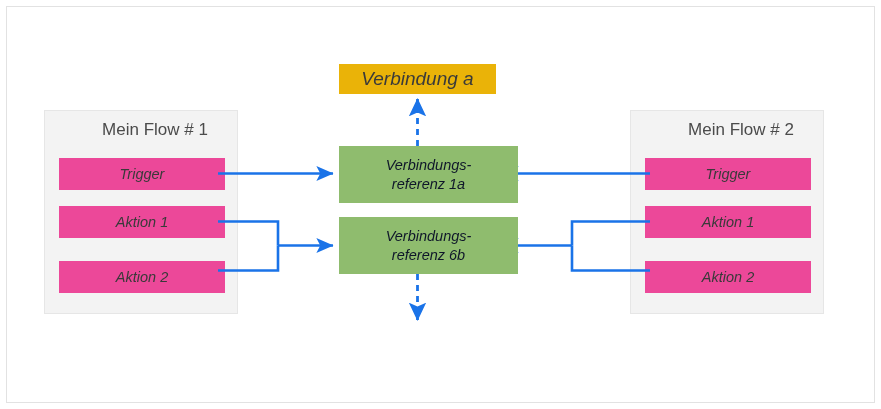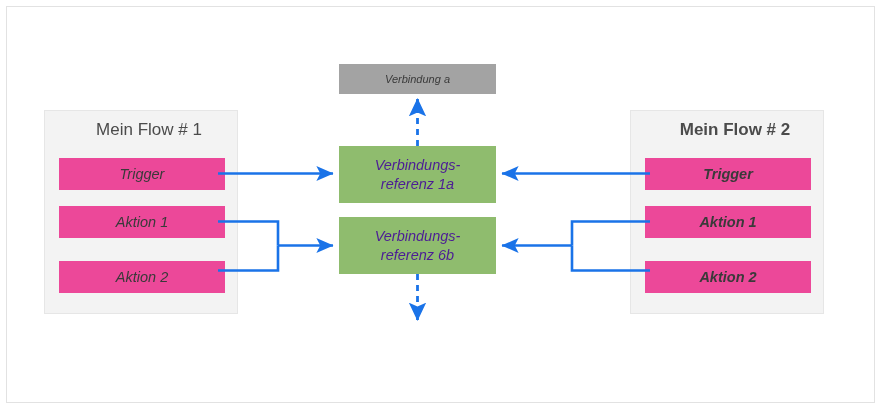--- a/index.html
+++ b/index.html
@@ -28,25 +28,25 @@
     box-sizing: border-box;
     background: #ffffff;
   }
   .flow-panel {
     position: absolute;
     background: #f3f3f3;
     border: 1px solid #e6e6e6;
     box-sizing: border-box;
   }
   #flow-panel-left  { left: 44px;  top: 110px; width: 194px; height: 204px; }
-  #flow-panel-right { left: 630px; top: 110px; width: 194px; height: 204px; font-weight: bold; }
+  #flow-panel-right { left: 630px; top: 110px; width: 194px; height: 204px; }
 
   .flow-title {
     position: absolute;
-    left: 8px;
+    left: 14px;
     top: 9px;
     width: 100%;
     text-align: center;
     font-size: 17px;
     color: #4b4b4b;
     font-family: "Liberation Sans", sans-serif;
     white-space: nowrap;
   }
   .step-box {
     position: absolute;
@@ -62,47 +62,47 @@
   }
   #flow-panel-left .step-box  { left: 14px; width: 166px; }
   #flow-panel-right .step-box { left: 14px; width: 166px; }
   .step-row-0 { top: 47px; }
   .step-row-1 { top: 95px; }
   .step-row-2 { top: 150px; }
 
   .ref-box {
     position: absolute;
     left: 339px;
-    width: 157px;
+    width: 179px;
     height: 57px;
     background: #8fbc6e;
     display: flex;
     align-items: center;
     justify-content: center;
     text-align: center;
     font-style: italic;
     font-size: 14.5px;
     line-height: 19px;
-    color: #4c1d95;
+    color: #0f172a;
     font-family: "Liberation Sans", sans-serif;
   }
   #ref-box-a { top: 146px; }
   #ref-box-b { top: 217px; }
 
   .conn-box {
     position: absolute;
     left: 339px;
     width: 157px;
     height: 30px;
-    background: #a3a3a3;
+    background: #eab308;
     display: flex;
     align-items: center;
     justify-content: center;
     font-style: italic;
-    font-size: 11px;
+    font-size: 19px;
     color: #3a3a3a;
     font-family: "Liberation Sans", sans-serif;
   }
   #conn-box-a { top: 64px; }
   #conn-box-b { top: 325px; }
 
   svg.connectors {
     position: absolute;
     left: 0;
     top: 0;

